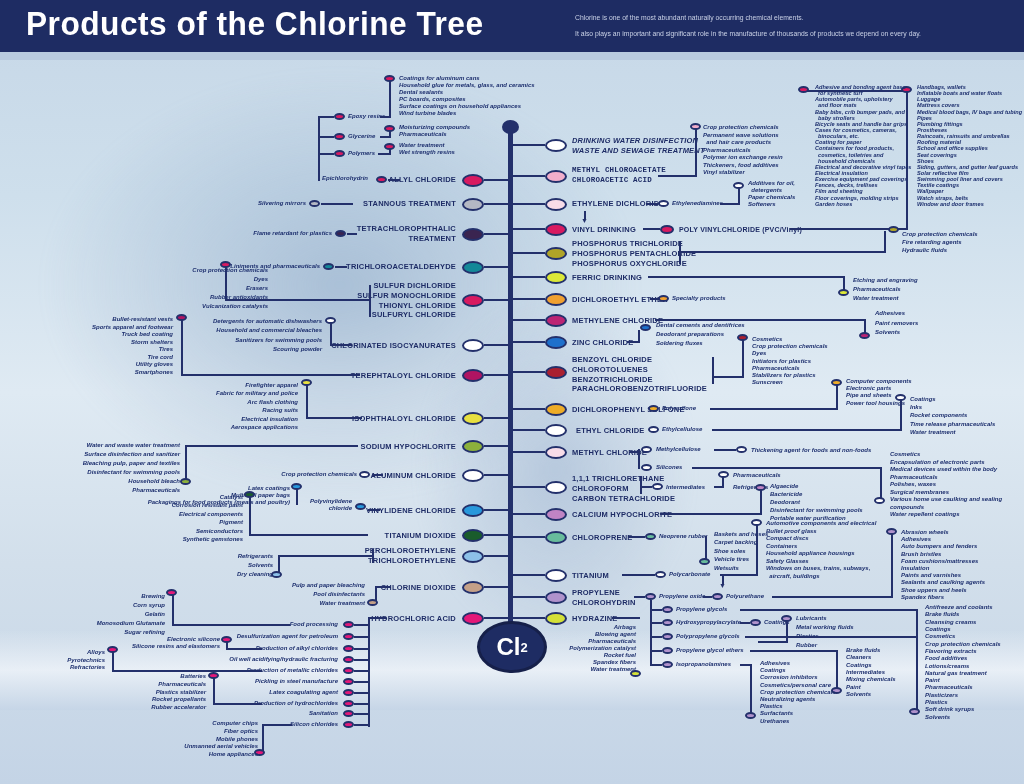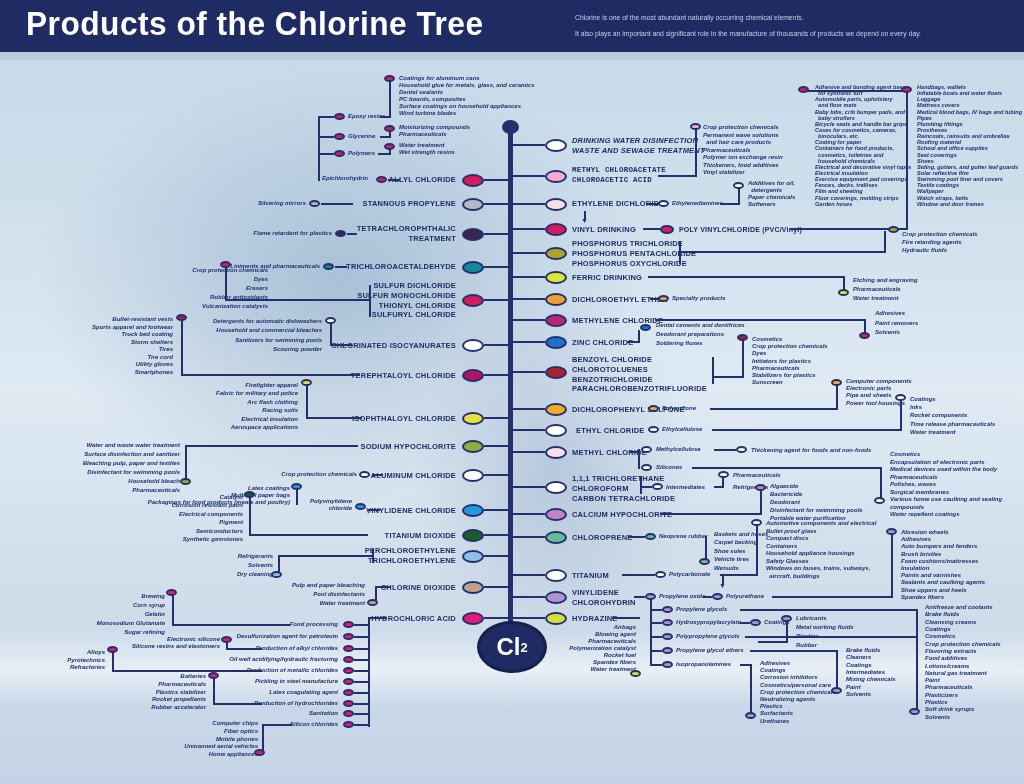--- a/index.html
+++ b/index.html
@@ -86,21 +86,21 @@
 <div class="s" style="left:334px;top:150px;background:#d81a60;"></div>
 <div class="it" style="left:348px;top:150px;">Polymers</div>
 <div class="h" style="left:378px;top:153px;width:13px;"></div>
 <div class="v" style="left:389px;top:148px;height:7px;"></div>
 <div class="s" style="left:384px;top:143px;background:#d81a60;"></div>
 <div class="it" style="left:399px;top:142px;">Water treatment
 Wet strength resins</div>
 
 <div class="h" style="left:484px;top:203px;width:24px;"></div>
 <div class="n" style="left:462px;top:198px;background:#b4b8c4;"></div>
-<div class="lbl ra" style="top:199px;right:568px;">STANNOUS PROPYLENE</div>
+<div class="lbl ra" style="top:199px;right:568px;">STANNOUS TREATMENT</div>
 <div class="h" style="left:321px;top:203px;width:32px;"></div>
 <div class="s" style="left:309px;top:200px;background:#b4b8c4;"></div>
 <div class="it ra" style="top:200px;right:718px;">Silvering mirrors</div>
 
 <div class="h" style="left:484px;top:233px;width:24px;"></div>
 <div class="n" style="left:462px;top:228px;background:#3a2450;"></div>
 <div class="lbl ra" style="top:224px;right:568px;">TETRACHLOROPHTHALIC
 TREATMENT</div>
 <div class="h" style="left:347px;top:233px;width:10px;"></div>
 <div class="s" style="left:335px;top:230px;background:#3a2450;"></div>
@@ -572,21 +572,21 @@
 Containers
 Household appliance housings
 Safety Glasses
 Windows on buses, trains, subways,
 &nbsp;&nbsp;aircraft, buildings</div>
 <div class="v" style="left:722px;top:574px;height:10px;"></div>
 <div class="arrow" style="left:719px;top:582px;">▼</div>
 
 <div class="h" style="left:513px;top:596px;width:32px;"></div>
 <div class="n" style="left:545px;top:591px;background:#b092cc;"></div>
-<div class="lbl" style="top:588px;left:572px;">VINYLIDENE
+<div class="lbl" style="top:588px;left:572px;">PROPYLENE
 CHLOROHYDRIN</div>
 <div class="h" style="left:634px;top:596px;width:11px;"></div>
 <div class="s" style="left:645px;top:593px;background:#b092cc;"></div>
 <div class="it" style="left:659px;top:593px;">Propylene oxide</div>
 <div class="h" style="left:703px;top:596px;width:9px;"></div>
 <div class="s" style="left:712px;top:593px;background:#b092cc;"></div>
 <div class="it" style="left:726px;top:593px;">Polyurethane</div>
 <div class="h" style="left:772px;top:596px;width:121px;"></div>
 <div class="v" style="left:891px;top:533px;height:65px;"></div>
 <div class="s" style="left:886px;top:528px;background:#b092cc;"></div>

